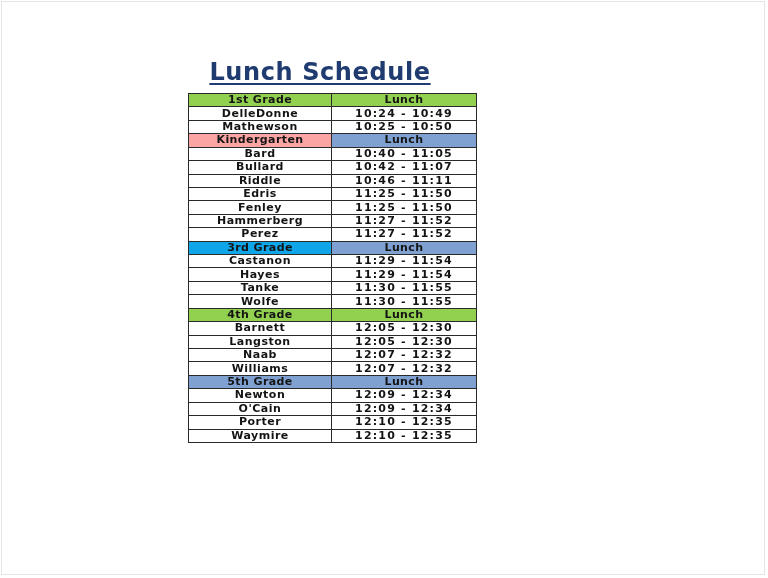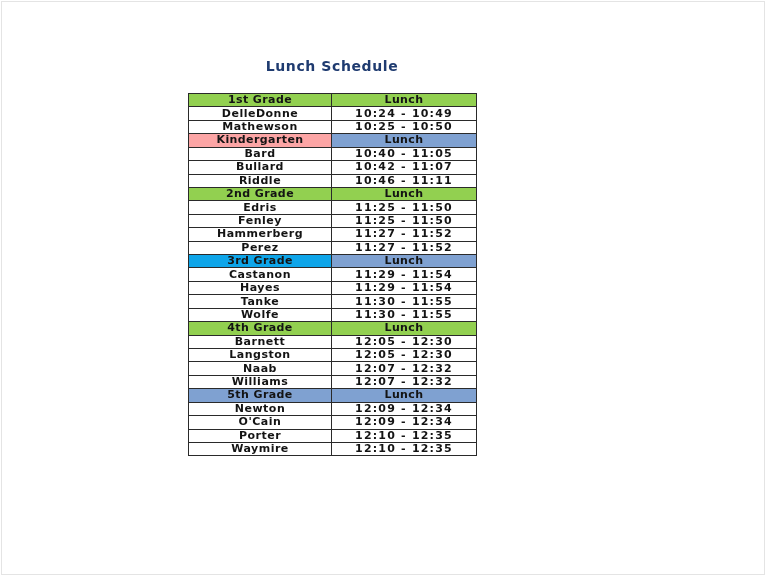--- a/index.html
+++ b/index.html
@@ -19,29 +19,30 @@
       left: 1px;
       top: 1px;
       width: 764px;
       height: 574px;
       border: 1px solid #e4e4e4;
       background: #ffffff;
       box-sizing: border-box;
     }
     .title {
       position: absolute;
-      left: 186px;
+      left: 174px;
       top: 56px;
       width: 288px;
       text-align: center;
       font-family: "DejaVu Sans", sans-serif;
       font-weight: bold;
-      font-size: 14px;
+      font-size: 24px;
       letter-spacing: 0.6px;
       color: #1f3b70;
+      text-decoration: underline;
       text-decoration-thickness: 2px;
       text-underline-offset: 3px;
       white-space: nowrap;
     }
     table.schedule {
       position: absolute;
       left: 186px;
       top: 91px;
       width: 288px;
       border-collapse: collapse;
@@ -106,24 +107,20 @@
         </tr>
       <tr>
           <td>Bullard</td>
           <td class="time">10:42 - 11:07</td>
         </tr>
       <tr>
           <td>Riddle</td>
           <td class="time">10:46 - 11:11</td>
         </tr>
 
-      <tr class="grade-header">
-        <td style="background: rgb(146, 208, 80);">2nd Grade</td>
-        <td style="background: rgb(146, 208, 80);">Lunch</td>
-      </tr>
       <tr>
           <td>Edris</td>
           <td class="time">11:25 - 11:50</td>
         </tr>
       <tr>
           <td>Fenley</td>
           <td class="time">11:25 - 11:50</td>
         </tr>
       <tr>
           <td>Hammerberg</td>

